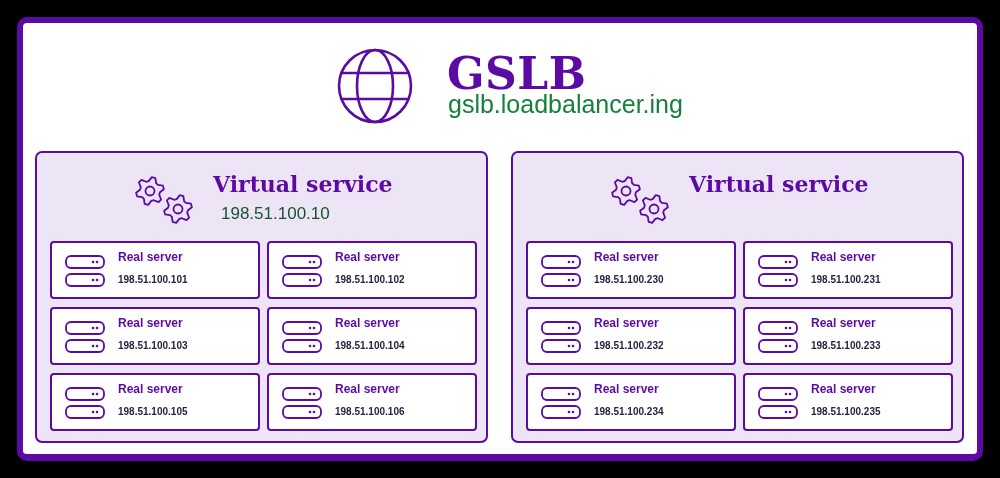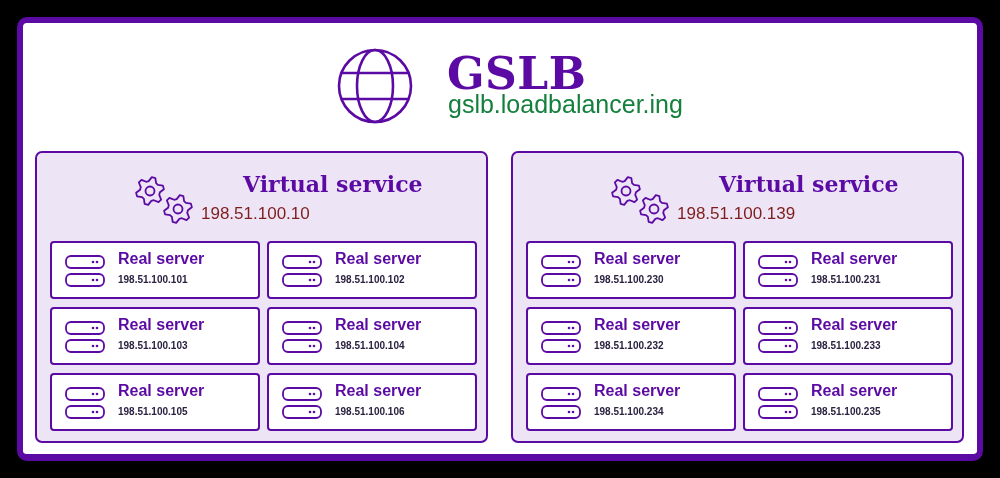--- a/index.html
+++ b/index.html
@@ -37,37 +37,37 @@
     border: 2px solid #5b0aa3;
     border-radius: 7px;
   }
   .vs.left { left: 35px; }
   .vs.right { left: 511px; }
 
   .vs-gears { position: absolute; left: 95px; top: 20px; width: 66px; height: 54px; }
   .vs-title {
     position: absolute; left: 176px; top: 18px;
     font-family: "DejaVu Serif", serif; font-weight: bold;
-    font-size: 22px; color: #5b0aa3; white-space: nowrap; margin-left: 30px;
+    font-size: 22px; color: #5b0aa3; white-space: nowrap;
   }
   .vs-ip {
-    position: absolute; left: 164px; top: 51px;
-    font-size: 17px; color: #7f1d1d; white-space: nowrap;
+    position: absolute; left: 184px; top: 51px;
+    font-size: 17px; color: #14532d; white-space: nowrap;
   }
 
   .rs {
     position: absolute; width: 210px; height: 58px;
     background: #fff;
     border: 2px solid #5b0aa3;
     border-radius: 4px;
   }
   .rs .srv-icon { position: absolute; left: 13px; top: 10px; width: 40px; height: 36px; }
   .rs .rs-title {
     position: absolute; left: 66px; top: 7px;
-    font-weight: bold; font-size: 16px; color: #5b0aa3; white-space: nowrap;
+    font-weight: bold; font-size: 12px; color: #5b0aa3; white-space: nowrap;
   }
   .rs .rs-ip {
     position: absolute; left: 66px; top: 31px;
     font-weight: bold; font-size: 10px; color: #2b2140; white-space: nowrap;
   }
 </style>
 </head>
 <body>
 
 <div class="card"></div>
@@ -197,21 +197,20 @@
     <div class="vs right">
     <svg class="vs-gears" viewBox="0 0 66 54">
       <g fill="none" stroke="#5b0aa3" stroke-width="1.8" stroke-linejoin="round">
         <polygon points="19.83,4.12 23.36,5.07 24.09,10.07 25.93,11.91 30.93,12.64 31.88,16.17 27.91,19.31 27.24,21.83 29.11,26.52 26.52,29.11 21.83,27.24 19.31,27.91 16.17,31.88 12.64,30.93 11.91,25.93 10.07,24.09 5.07,23.36 4.12,19.83 8.09,16.69 8.76,14.17 6.89,9.48 9.48,6.89 14.17,8.76 16.69,8.09"></polygon>
         <circle cx="18" cy="18" r="4.5"></circle>
         <polygon points="47.83,22.12 51.36,23.07 52.09,28.07 53.93,29.91 58.93,30.64 59.88,34.17 55.91,37.31 55.24,39.83 57.11,44.52 54.52,47.11 49.83,45.24 47.31,45.91 44.17,49.88 40.64,48.93 39.91,43.93 38.07,42.09 33.07,41.36 32.12,37.83 36.09,34.69 36.76,32.17 34.89,27.48 37.48,24.89 42.17,26.76 44.69,26.09"></polygon>
         <circle cx="46" cy="36" r="4.5"></circle>
       </g>
     </svg>
       <div class="vs-title">Virtual service</div>
-      <div class="vs-ip">198.51.100.139</div>
       <div class="rs" style="left:13px;top:88px">
     <svg class="srv-icon" viewBox="0 0 40 36">
       <g fill="none" stroke="#5b0aa3" stroke-width="1.8">
         <rect x="1" y="3" width="38" height="12" rx="5"></rect>
         <rect x="1" y="21" width="38" height="12" rx="5"></rect>
       </g>
       <g fill="#5b0aa3">
         <circle cx="28" cy="9" r="1.3"></circle>
             <circle cx="32" cy="9" r="1.3"></circle>
         <circle cx="28" cy="27" r="1.3"></circle>

